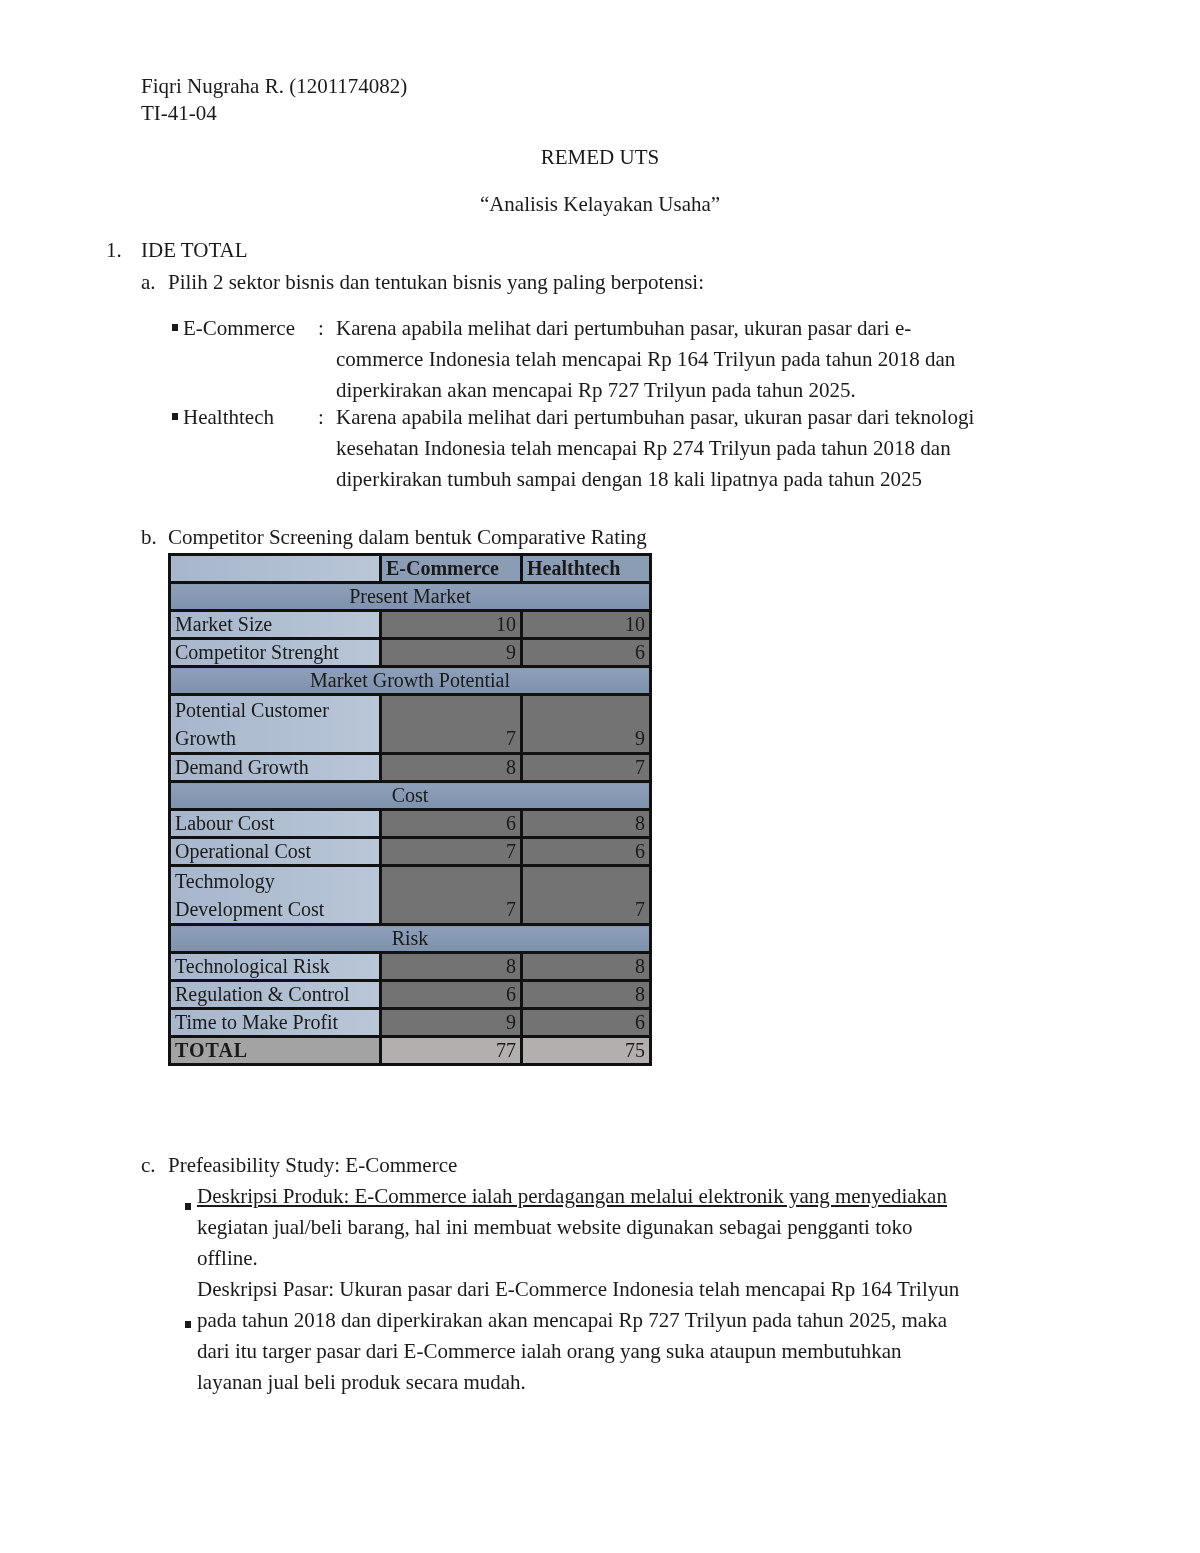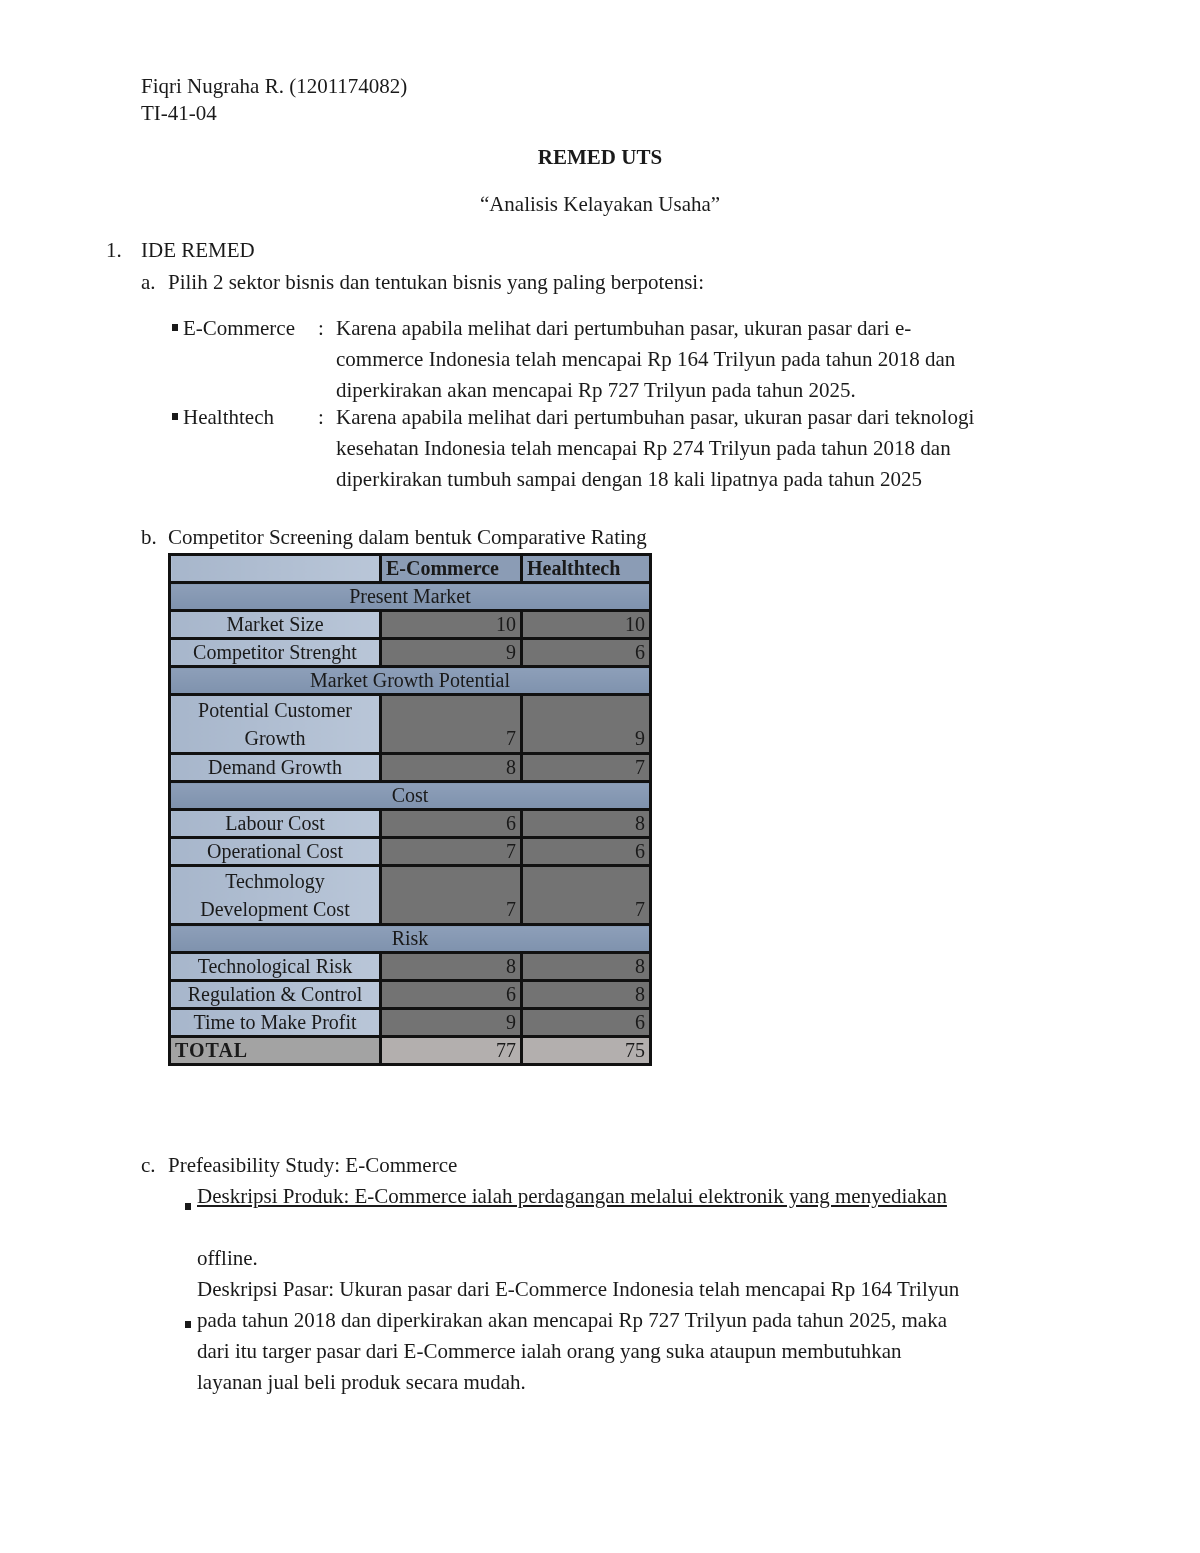--- a/index.html
+++ b/index.html
@@ -1,45 +1,45 @@
 <!DOCTYPE html>
 <html><head>
 <meta charset="utf-8">
 <style>
   html, body { margin:0; padding:0; background:#ffffff; }
   body { width:1200px; height:1553px; position:relative; overflow:hidden;
          font-family:"Liberation Serif","DejaVu Serif",serif; color:#1a1a1a; font-size:21px; }
   .abs { position:absolute; white-space:nowrap; }
   .center { position:absolute; left:0; width:1200px; text-align:center; }
-  .bold { font-weight:bold; }
+  .bold { font-weight:normal; }
   .bullet { display:inline-block; width:6px; height:7px; background:#1a1a1a; vertical-align:middle; margin-right:5px; position:relative; top:-3px; }
   table.rating { position:absolute; left:168px; top:553px; border-collapse:collapse; font-size:20px; }
   table.rating td { border:3px solid #111; padding:0 4px; height:25px; line-height:25px; }
-  table.rating td.lbl { background:linear-gradient(90deg,#a7b6cb,#b9c6d8); width:200px;text-align:center; }
+  table.rating td.lbl { background:linear-gradient(90deg,#a7b6cb,#b9c6d8); width:200px; }
   table.rating td.val { background:#737373; text-align:right; }
   table.rating td.c1 { width:130px; }
   table.rating td.c2 { width:118px; }
   table.rating td.head { background:#8b9cb5; font-weight:bold; text-align:left; }
   table.rating td.corner { background:linear-gradient(90deg,#a7b6cb,#b9c6d8); }
   table.rating td.section { background:linear-gradient(180deg,#8d9fb9,#7f92ad); text-align:center; }
   table.rating td.tall { height:56px; line-height:28px; vertical-align:bottom; }
   table.rating td.tot { background:#b3afae; }
   table.rating td.totlbl { background:#a3a3a3; font-weight:bold; letter-spacing:1px; }
 </style>
 </head>
 <body>
 
 <div class="abs" style="left:141px;top:74px;">Fiqri Nugraha R. (1201174082)</div>
 <div class="abs" style="left:141px;top:101px;">TI-41-04</div>
 
 <div class="center bold" style="top:145px;">REMED UTS</div>
 <div class="center" style="top:192px;">“Analisis Kelayakan Usaha”</div>
 
 <div class="abs" style="left:106px;top:238px;">1.</div>
-<div class="abs" style="left:141px;top:238px;">IDE REMED</div>
+<div class="abs" style="left:141px;top:238px;">IDE TOTAL</div>
 
 <div class="abs" style="left:141px;top:270px;">a.</div>
 <div class="abs" style="left:168px;top:270px;">Pilih 2 sektor bisnis dan tentukan bisnis yang paling berpotensi:</div>
 
 <div>
   <div class="abs" style="left:172px;top:316px;"><span class="bullet"></span><span>E-Commerce</span></div>
   <div class="abs" style="left:318px;top:316px;">:</div>
   <div class="abs" style="left:336px;top:316px;">Karena apabila melihat dari pertumbuhan pasar, ukuran pasar dari e-</div>
   <div class="abs" style="left:336px;top:347px;">commerce Indonesia telah mencapai Rp 164 Trilyun pada tahun 2018 dan</div>
   <div class="abs" style="left:336px;top:378px;">diperkirakan akan mencapai Rp 727 Trilyun pada tahun 2025.</div>
@@ -131,20 +131,21 @@
   </tr>
 </tbody>
   </table>
 
 <div class="abs" style="left:141px;top:1153px;">c.</div>
 <div class="abs" style="left:168px;top:1153px;">Prefeasibility Study: E-Commerce</div>
 
 <div>
   <span class="bullet abs" style="left:185px;top:1192px;"></span>
   <div class="abs" style="left:197px;top:1184px;text-decoration:underline;">Deskripsi Produk: E-Commerce ialah perdagangan melalui elektronik yang menyediakan</div>
+  <div class="abs" style="left:197px;top:1215px;">kegiatan jual/beli barang, hal ini membuat website digunakan sebagai pengganti toko</div>
   <div class="abs" style="left:197px;top:1246px;">offline.</div>
 </div>
 <div>
   <span class="bullet abs" style="left:185px;top:1285px;"></span>
   <div class="abs" style="left:197px;top:1277px;">Deskripsi Pasar: Ukuran pasar dari E-Commerce Indonesia telah mencapai Rp 164 Trilyun</div>
   <div class="abs" style="left:197px;top:1308px;">pada tahun 2018 dan diperkirakan akan mencapai Rp 727 Trilyun pada tahun 2025, maka</div>
   <div class="abs" style="left:197px;top:1339px;">dari itu targer pasar dari E-Commerce ialah orang yang suka ataupun membutuhkan</div>
   <div class="abs" style="left:197px;top:1370px;">layanan jual beli produk secara mudah.</div>
 </div>
 

